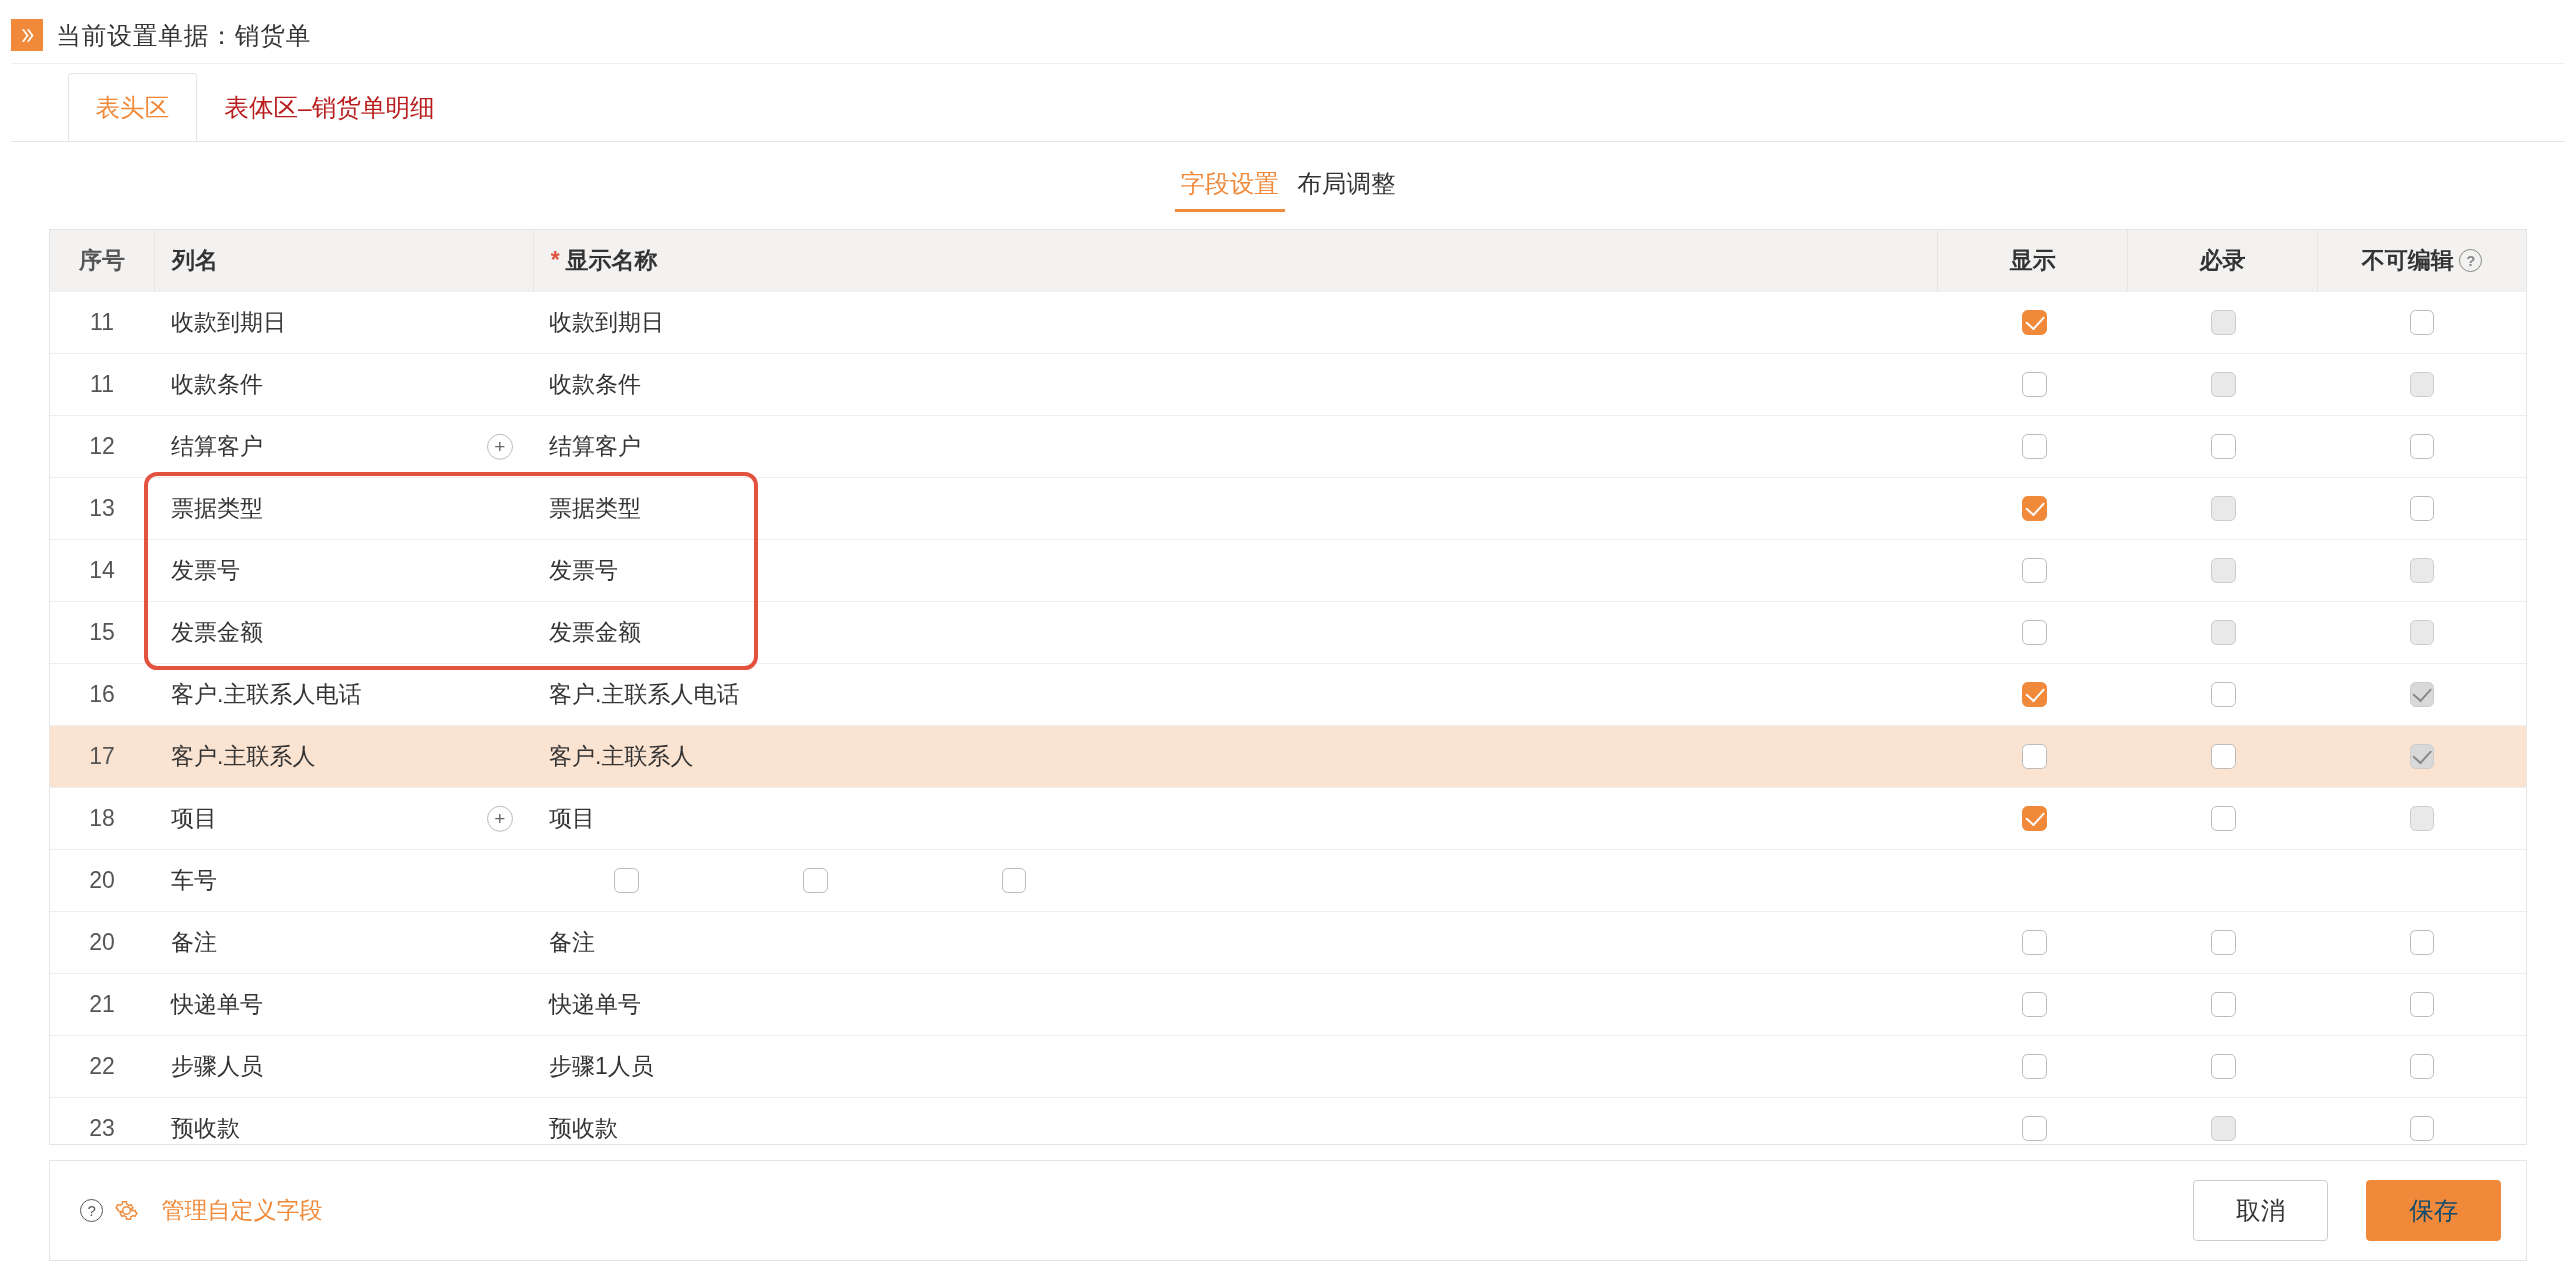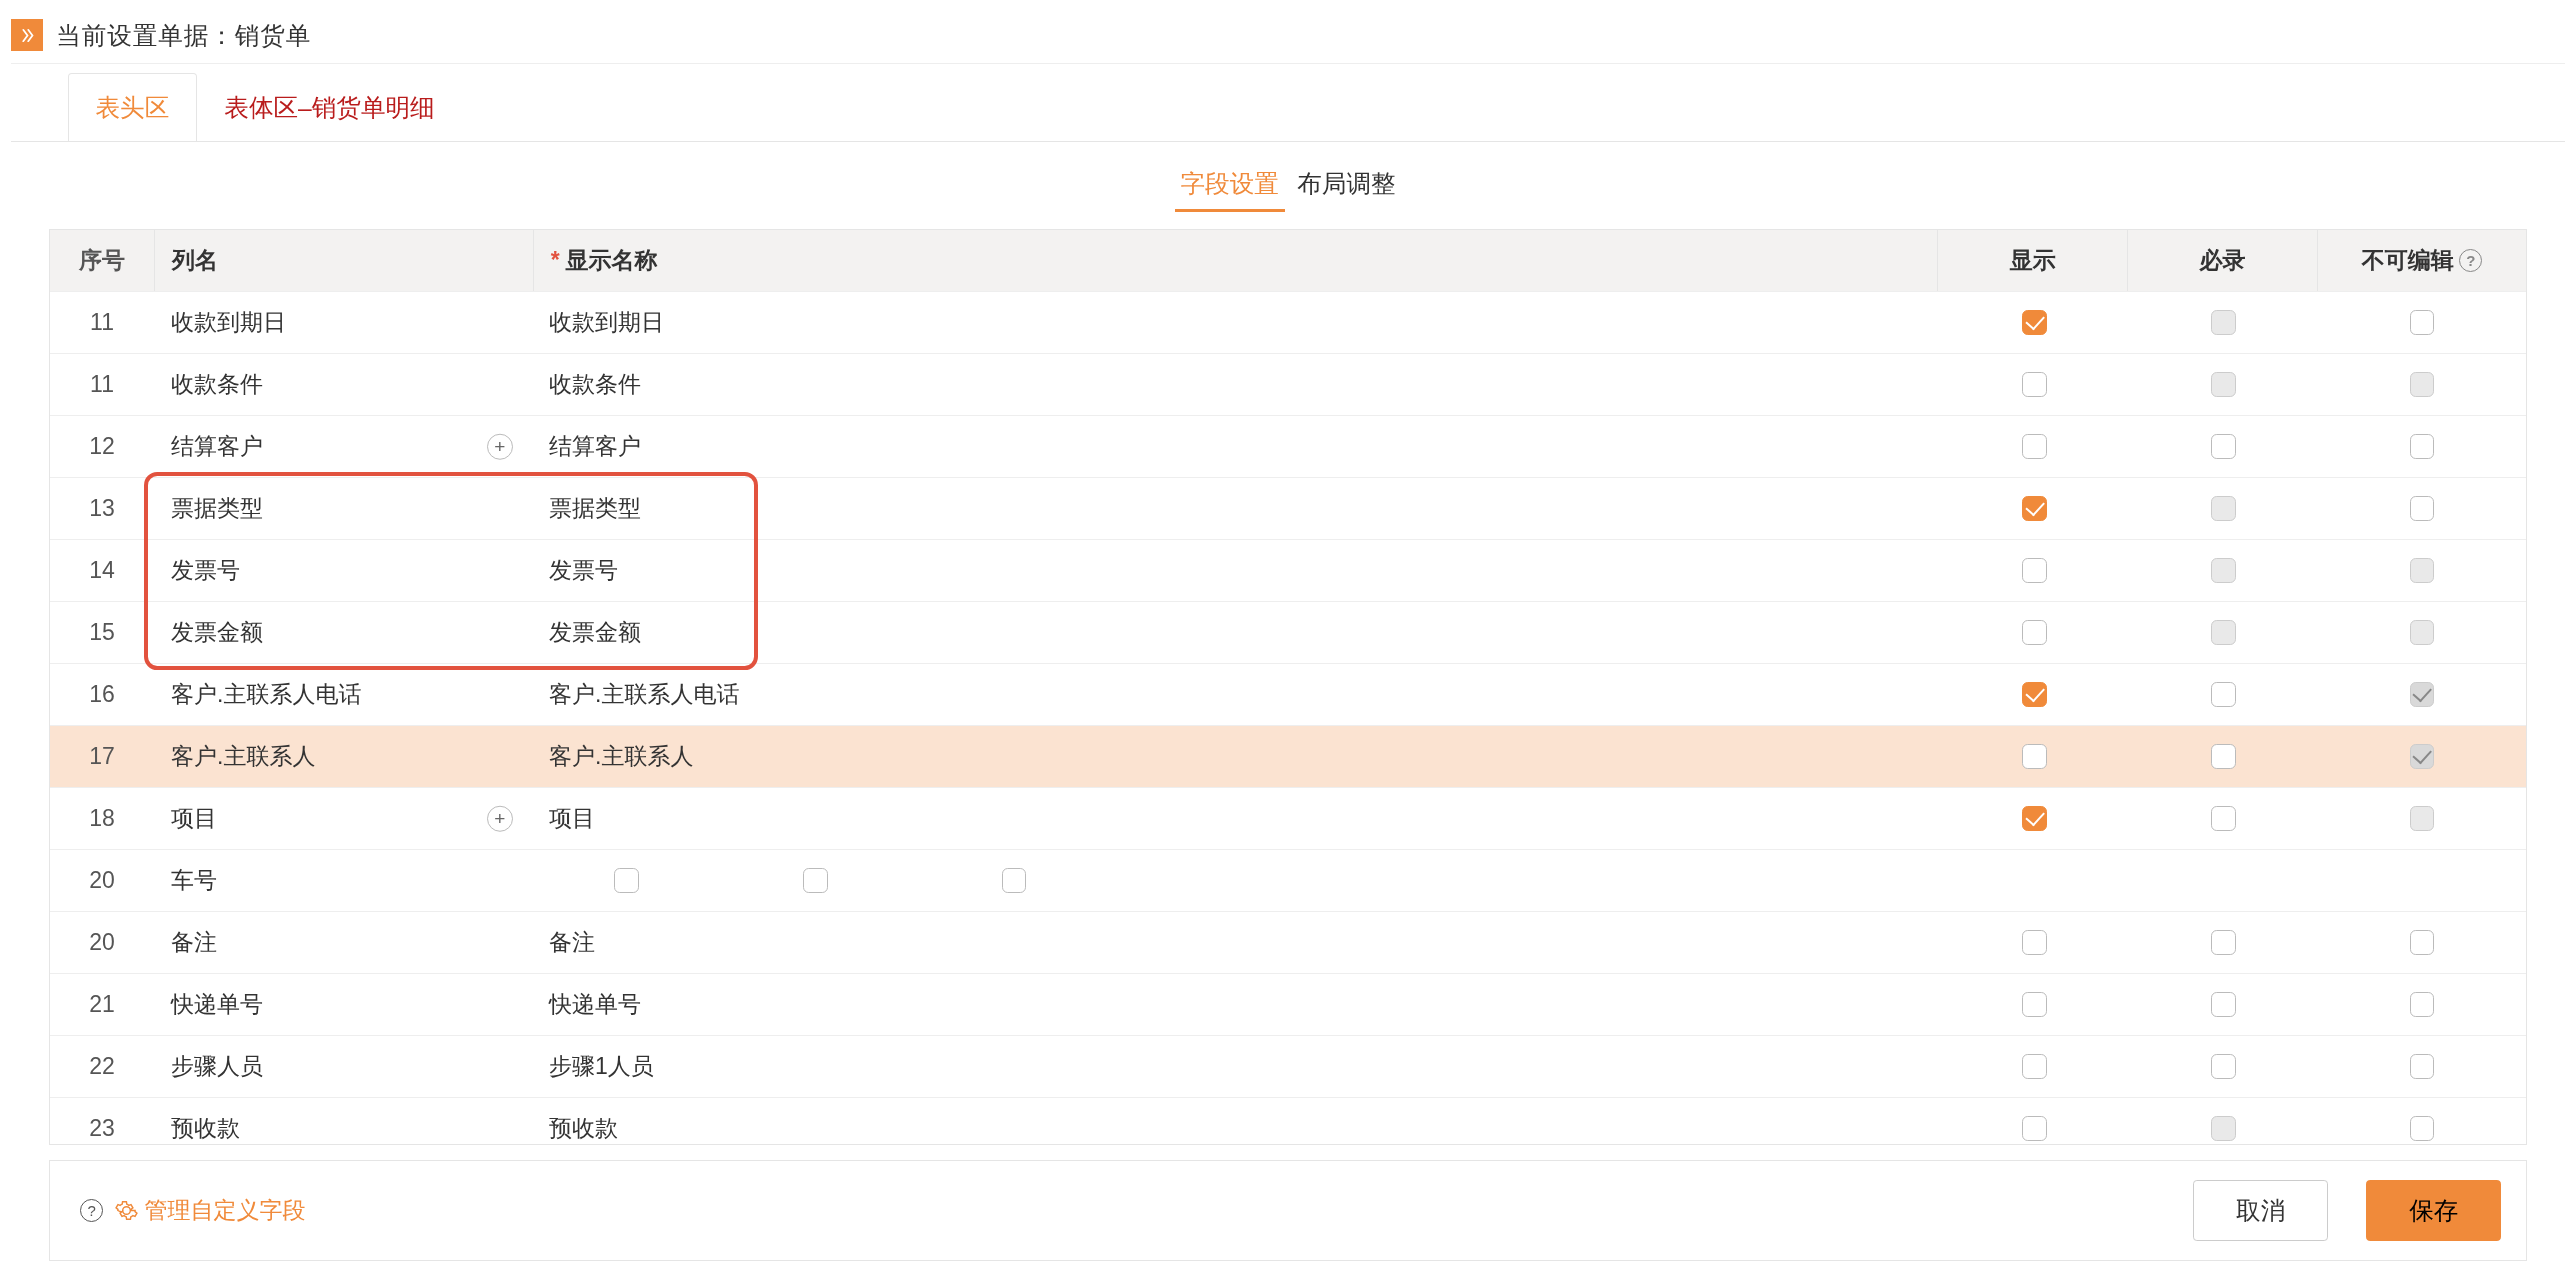--- a/index.html
+++ b/index.html
@@ -168,42 +168,42 @@
   align-items: center;
   justify-content: space-between;
 }
 .footer-left {
   display: flex; align-items: center; gap: 11.3px;
 }
 .link {
   color: #f08a3a;
   font-size: 23px;
   cursor: pointer;
-  display: inline-flex; align-items: center; gap: 7px;
+  display: inline-flex; align-items: center; gap: 24px;
 }
 .gear-icon {
   width: 23px; height: 23px;
   color: #f08a3a;
 }
 .footer-right {
   display: flex; gap: 38px;
 }
 .btn {
   padding: 13.2px 42px;
   font-size: 24.6px;
   border-radius: 3.8px;
   cursor: pointer;
   border: 0.9px solid #ccc;
   background: #fff;
   color: #333;
 }
 .btn.primary {
   background: #f08a3a;
   border-color: #f08a3a;
-  color: #000000;
+  color: #0c4a6e;
 }
 .vdiv { width:0.9px; background:#e5e5e5; align-self: stretch; }
 </style>
 </head>
 <body>
 
 <div class="page">
   <div class="title-bar">
     <div class="expand-handle">
       <svg viewBox="0 0 24 24">

